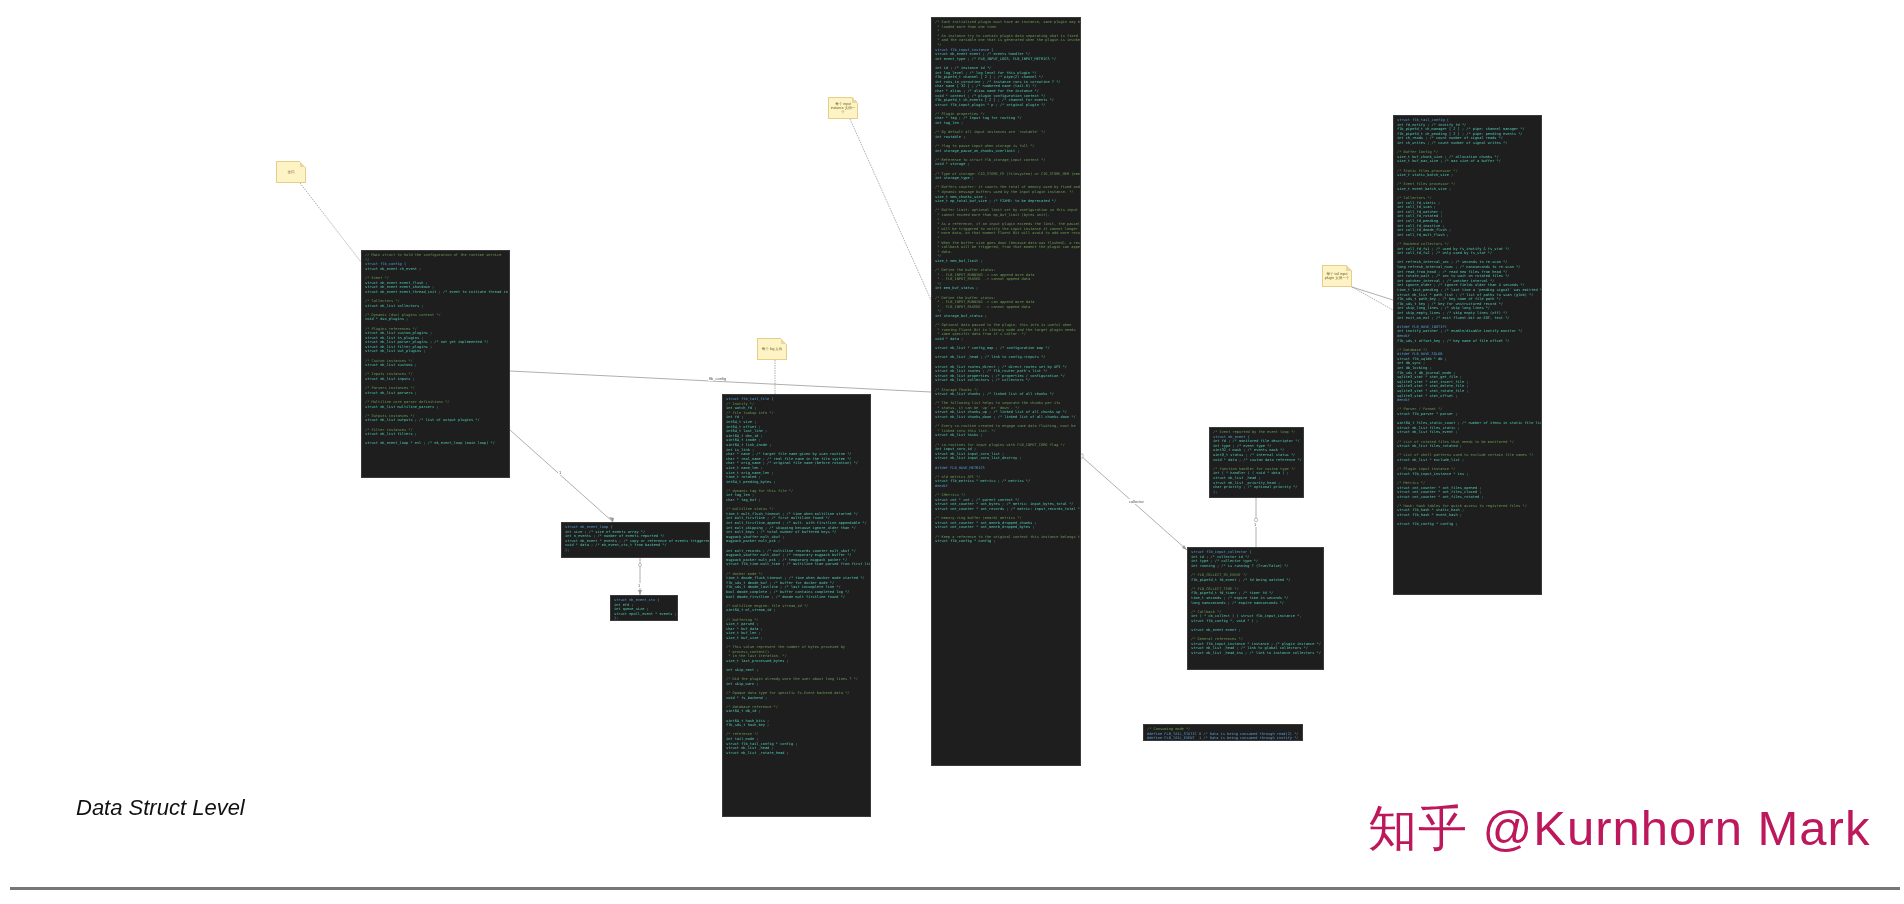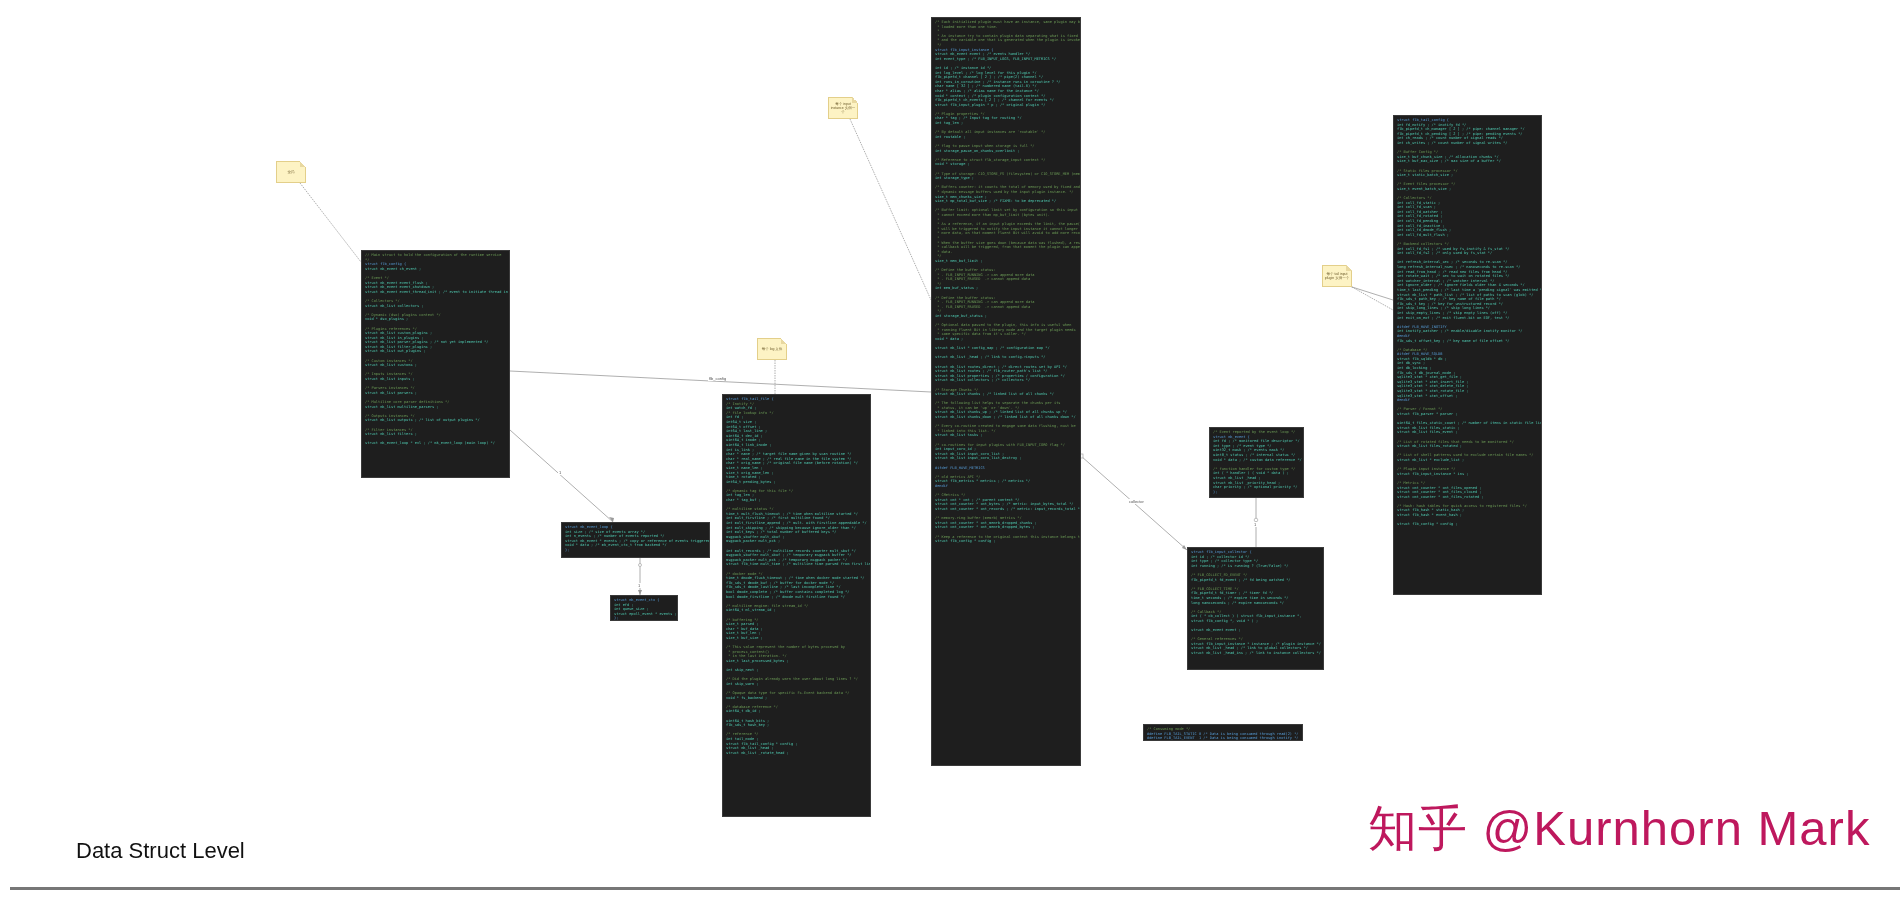--- a/index.html
+++ b/index.html
@@ -8,21 +8,21 @@
   svg.links { position:absolute; left:0; top:0; width:1904px; height:904px; pointer-events:none; }
   .code-block { position:absolute; background:#1e1e1e; border:1px solid #3a3a3a; overflow:hidden; box-sizing:border-box; padding:2px 3px; font-family:"DejaVu Sans Mono", monospace; font-size:3.6px; line-height:4.6px; color:#d4d4d4; white-space:pre; }
   .code-line { display:block; height:4.6px; }
   .tok-comment { color:#6a9955; }
   .tok-kw { color:#569cd6; }
   .tok-type { color:#4ec9b0; }
   .tok-plain { color:#d4d4d4; }
   .note { position:absolute; width:30px; height:22px; background:#fdf3c4; border:1px solid #e3cf8a; box-sizing:border-box; font-size:3.5px; color:#6b5a2a; display:flex; align-items:center; justify-content:center; text-align:center; line-height:4px; padding:1px; }
   .note::after { content:""; position:absolute; right:-1px; top:-1px; width:6px; height:6px; background:linear-gradient(225deg,#ffffff 50%, #e8d8a0 50%); }
   .link-label { position:absolute; font-size:4px; color:#555; background:#fff; padding:0 1px; }
-  .level-title { position:absolute; left:76px; top:838px; font-size:22px; color:#111; }
+  .level-title { position:absolute; left:76px; top:795px; font-size:22px; color:#111;font-style:italic; }
   .watermark { position:absolute; left:1368px; top:796px; font-size:49px; color:#be185d; letter-spacing:1px; white-space:nowrap; }
   .baseline { position:absolute; left:10px; top:887px; width:1890px; height:3px; background:#777; }
 </style>
 </head>
 <body>
 
 <div id="canvas">
   <svg class="links" viewBox="0 0 1904 904">
     <g stroke="#9a9a9a" stroke-width="0.8" fill="none">
 

